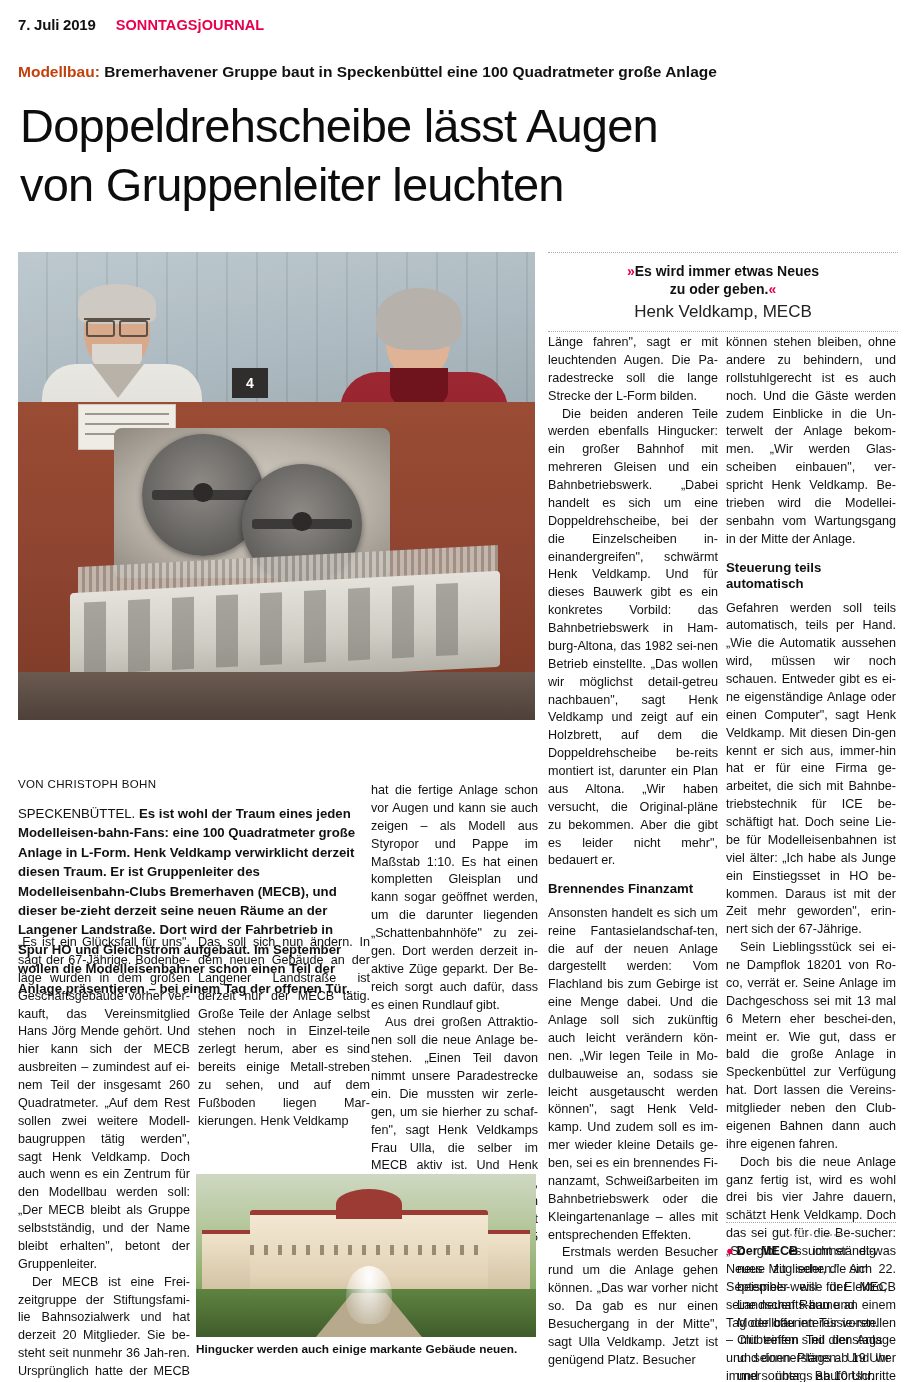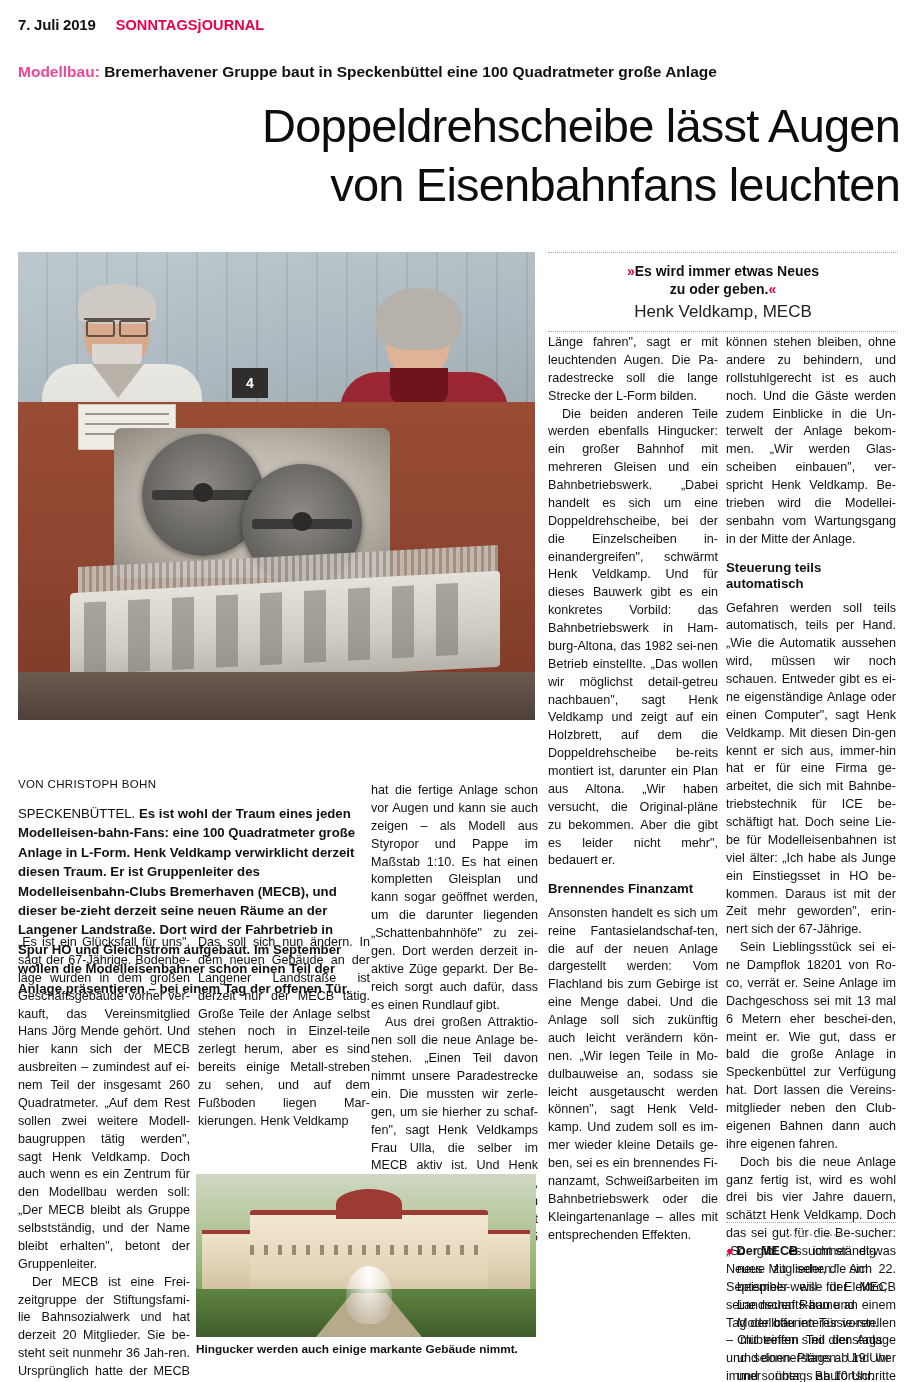--- a/index.html
+++ b/index.html
@@ -47,34 +47,33 @@
   
   .kicker {
     position: absolute;
     left: 18px; top: 63px;
     width: 880px;
     font-size: 15.5px;
     font-weight: bold;
     line-height: 1.2;
     white-space: nowrap;
   }
-  .kicker-label { color: #ec4899; }
+  .kicker-label { color: #c2410c; }
   .kicker-text  { color: #111; }
 
   
   .headline {
     position: absolute;
     left: 20px; top: 96px;
     width: 880px;
     font-size: 47px;
     font-weight: 400;
     line-height: 1.26;
     letter-spacing: -0.8px;
     color: #0d0d0d;
-    text-align: right;
   }
   .headline div { white-space: nowrap; }
 
   
   .photo-main {
     position: absolute;
     left: 18px; top: 252px;
     width: 517px;
     height: 468px;
     overflow: hidden;
@@ -399,21 +398,21 @@
     <span class="masthead-brand">SONNTAGSjOURNAL</span>
   </div>
 
   <div class="kicker">
     <span class="kicker-label">Modellbau:</span>
     <span class="kicker-text">Bremerhavener Gruppe baut in Speckenbüttel eine 100 Quadratmeter große Anlage</span>
   </div>
 
   <div class="headline">
     <div>Doppeldrehscheibe lässt Augen</div>
-    <div>von Eisenbahnfans leuchten</div>
+    <div>von Gruppenleiter leuchten</div>
   </div>
 
   <div class="photo-main">
     <div class="sky"></div>
     <div class="wallpanel"></div>
 
     <div class="pm-man">
       <div class="shirt"></div>
       <div class="head"></div>
       <div class="hair"></div>
@@ -485,20 +484,21 @@
   <div class="col col3">
     <p class="noindent">hat die fertige Anlage schon vor Augen und kann sie auch zeigen – als Modell aus Styropor und Pappe im Maßstab 1:10. Es hat einen kompletten Gleisplan und kann sogar geöffnet werden, um die darunter liegenden „Schattenbahnhöfe" zu zei-gen. Dort werden derzeit in-aktive Züge geparkt. Der Be-reich sorgt auch dafür, dass es einen Rundlauf gibt.</p>
     <p>Aus drei großen Attraktio-nen soll die neue Anlage be-stehen. „Einen Teil davon nimmt unsere Paradestrecke ein. Die mussten wir zerle-gen, um sie hierher zu schaf-fen", sagt Henk Veldkamps Frau Ulla, die selber im MECB aktiv ist. Und Henk Veldkamp freut sich darüber, dass die Strecke komplett in die neue Anlage integriert wird: „Hier können 4,50 bis 5 Meter lange Züge in voller</p>
   </div>
 
   <div class="col col4">
     <p class="noindent">Länge fahren", sagt er mit leuchtenden Augen. Die Pa-radestrecke soll die lange Strecke der L-Form bilden.</p>
     <p>Die beiden anderen Teile werden ebenfalls Hingucker: ein großer Bahnhof mit mehreren Gleisen und ein Bahnbetriebswerk. „Dabei handelt es sich um eine Doppeldrehscheibe, bei der die Einzelscheiben in-einandergreifen", schwärmt Henk Veldkamp. Und für dieses Bauwerk gibt es ein konkretes Vorbild: das Bahnbetriebswerk in Ham-burg-Altona, das 1982 sei-nen Betrieb einstellte. „Das wollen wir möglichst detail-getreu nachbauen", sagt Henk Veldkamp und zeigt auf ein Holzbrett, auf dem die Doppeldrehscheibe be-reits montiert ist, darunter ein Plan aus Altona. „Wir haben versucht, die Original-pläne zu bekommen. Aber die gibt es leider nicht mehr", bedauert er.</p>
     <div class="sub">Brennendes Finanzamt</div>
     <p class="noindent">Ansonsten handelt es sich um reine Fantasielandschaf-ten, die auf der neuen Anlage dargestellt werden: Vom Flachland bis zum Gebirge ist eine Menge dabei. Und die Anlage soll sich zukünftig auch leicht verändern kön-nen. „Wir legen Teile in Mo-dulbauweise an, sodass sie leicht ausgetauscht werden können", sagt Henk Veld-kamp. Und zudem soll es im-mer wieder kleine Details ge-ben, sei es ein brennendes Fi-nanzamt, Schweißarbeiten im Bahnbetriebswerk oder die Kleingartenanlage – alles mit entsprechenden Effekten.</p>
+    <p>Erstmals werden Besucher rund um die Anlage gehen können. „Das war vorher nicht so. Da gab es nur einen Besuchergang in der Mitte", sagt Ulla Veldkamp. Jetzt ist genügend Platz. Besucher</p>
   </div>
 
   <div class="col col5">
     <p class="noindent">können stehen bleiben, ohne andere zu behindern, und rollstuhlgerecht ist es auch noch. Und die Gäste werden zudem Einblicke in die Un-terwelt der Anlage bekom-men. „Wir werden Glas-scheiben einbauen", ver-spricht Henk Veldkamp. Be-trieben wird die Modellei-senbahn vom Wartungsgang in der Mitte der Anlage.</p>
     <div class="sub">
       <span>Steuerung teils</span><br>
       <span>automatisch</span>
     </div>
     <p class="noindent">Gefahren werden soll teils automatisch, teils per Hand. „Wie die Automatik aussehen wird, müssen wir noch schauen. Entweder gibt es ei-ne eigenständige Anlage oder einen Computer", sagt Henk Veldkamp. Mit diesen Din-gen kennt er sich aus, immer-hin hat er für eine Firma ge-arbeitet, die sich mit Bahnbe-triebstechnik für ICE be-schäftigt hat. Doch seine Lie-be für Modelleisenbahnen ist viel älter: „Ich habe als Junge ein Einstiegsset in HO be-kommen. Daraus ist mit der Zeit mehr geworden", erin-nert sich der 67-Jährige.</p>
     <p>Sein Lieblingsstück sei ei-ne Dampflok 18201 von Ro-co, verrät er. Seine Anlage im Dachgeschoss sei mit 13 mal 6 Metern eher beschei-den, meint er. Wie gut, dass er bald die große Anlage in Speckenbüttel zur Verfügung hat. Dort lassen die Vereins-mitglieder neben den Club-eigenen Bahnen dann auch ihre eigenen fahren.</p>
@@ -517,15 +517,15 @@
   <div class="photo-bottom">
     <div class="sky2"></div>
     <div class="wing-l"></div>
     <div class="wing-r"></div>
     <div class="palace"></div>
     <div class="lawn"></div>
     <div class="path"></div>
     <div class="fountain"></div>
   </div>
 
-  <div class="caption-bottom">Hingucker werden auch einige markante Gebäude nimmt.</div>
+  <div class="caption-bottom">Hingucker werden auch einige markante Gebäude neuen.</div>
 
 </div>
 
 </body></html>

